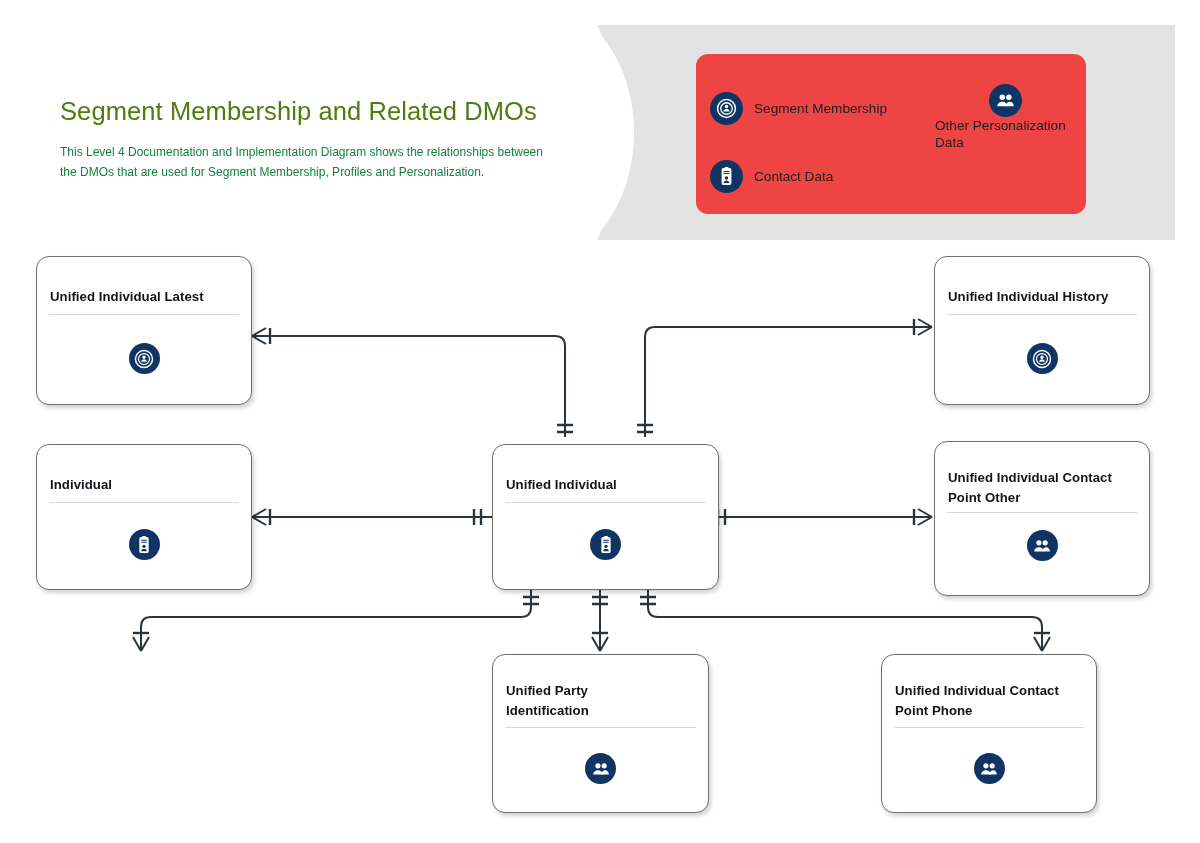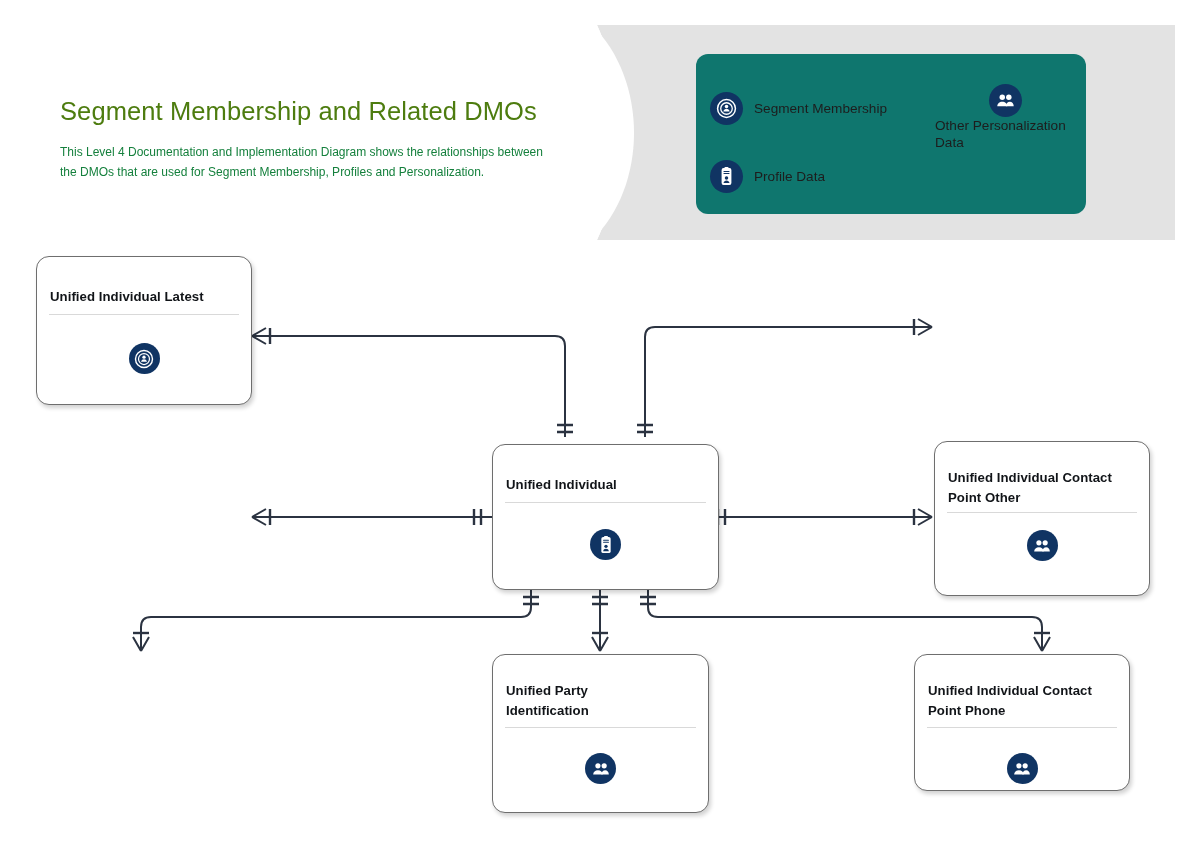--- a/index.html
+++ b/index.html
@@ -20,21 +20,21 @@
     color:#4d7c0f;line-height:1.25;
   }
   .header p{
     margin:14px 0 0 0;font-size:12px;line-height:1.68;font-weight:400;
     color:#15803d;max-width:500px;
   }
 
   
   .legend-card{
     position:absolute;left:696px;top:54px;width:390px;height:160px;
-    background:#0f766e;border-radius:12px;
+    background:#ef4444;border-radius:12px;
   }
   .legend-item{position:absolute;display:flex;align-items:center;}
   .legend-item .lbl{
     font-size:13.6px;line-height:1.27;color:#1d1d1d;
     font-family:"Liberation Sans", sans-serif;font-weight:400;
     margin-left:11px;max-width:180px;
   }
   #leg0{left:14px;top:38px;}
   #leg1{left:228px;top:30px;flex-direction:column;}
   #leg2{left:14px;top:106px;}
@@ -121,21 +121,21 @@
       <span class="disc lg">
         <svg width="21" height="21" viewBox="0 0 24 24">
           <rect x="6.4" y="2.4" width="11.2" height="19.2" rx="2.2" fill="#fff"></rect>
           <rect x="9.6" y="1.1" width="4.8" height="2.6" rx="1.1" fill="#fff"></rect>
           <rect x="8.5" y="5.6" width="7" height="1.25" rx="0.6" fill="#103463"></rect>
           <rect x="8.5" y="8.0" width="7" height="1.25" rx="0.6" fill="#103463"></rect>
           <circle cx="12" cy="13.6" r="2.0" fill="#103463"></circle>
           <path d="M8.6 19.4c.3-1.9 1.7-2.9 3.4-2.9s3.1 1 3.4 2.9z" fill="#103463"></path>
         </svg>
       </span>
-      <span class="lbl">Profile Data</span>
+      <span class="lbl">Contact Data</span>
     </div>
   </div>
 
   <svg class="wires" viewBox="0 0 1200 843" xmlns="http://www.w3.org/2000/svg" fill="none" stroke="#2b3341" stroke-width="2" stroke-linecap="butt">
 
     <path d="M 252 336 L 555 336 Q 565 336 565 346 L 565 437"></path>
 
     <path d="M 252 336 L 266 328 M 252 336 L 266 344 M 252 336 L 268 336" stroke-width="2"></path>
     <path d="M 270 328 L 270 344" stroke-width="2.4"></path>
 
@@ -180,39 +180,69 @@
         <svg width="20" height="20" viewBox="0 0 24 24">
           <circle cx="12" cy="12" r="10.2" fill="none" stroke="#fff" stroke-width="1.7"></circle>
           <circle cx="12" cy="12" r="6.6" fill="none" stroke="#fff" stroke-width="1.5"></circle>
           <circle cx="12" cy="9.8" r="2.0" fill="#fff"></circle>
           <path d="M8.4 15.4c.5-2 2-3 3.6-3s3.1 1 3.6 3z" fill="#fff"></path>
         </svg>
       </span>
     </div>
   </div>
 
-
-
-  <div class="entity" style="left:492px;top:444px;width:227px;height:146px;">
-    <div class="etitle">Unified Individual</div>
+  <div class="entity" style="left:934px;top:256px;width:216px;height:149px;">
+    <div class="etitle">Unified Individual History</div>
+    <div class="rule" style="top:57px;"></div>
+    <div class="eicon" style="top:86px;">
+      <span class="disc box">
+        <svg width="20" height="20" viewBox="0 0 24 24">
+          <circle cx="12" cy="12" r="10.2" fill="none" stroke="#fff" stroke-width="1.7"></circle>
+          <circle cx="12" cy="12" r="6.6" fill="none" stroke="#fff" stroke-width="1.5"></circle>
+          <circle cx="12" cy="9.8" r="2.0" fill="#fff"></circle>
+          <path d="M8.4 15.4c.5-2 2-3 3.6-3s3.1 1 3.6 3z" fill="#fff"></path>
+        </svg>
+      </span>
+    </div>
+  </div>
+
+  <div class="entity" style="left:36px;top:444px;width:216px;height:146px;">
+    <div class="etitle">Individual</div>
     <div class="rule" style="top:57px;"></div>
     <div class="eicon" style="top:84px;">
       <span class="disc box">
         <svg width="20" height="20" viewBox="0 0 24 24">
           <rect x="6.4" y="2.4" width="11.2" height="19.2" rx="2.2" fill="#fff"></rect>
           <rect x="9.6" y="1.1" width="4.8" height="2.6" rx="1.1" fill="#fff"></rect>
           <rect x="8.5" y="5.6" width="7" height="1.25" rx="0.6" fill="#103463"></rect>
           <rect x="8.5" y="8.0" width="7" height="1.25" rx="0.6" fill="#103463"></rect>
           <circle cx="12" cy="13.6" r="2.0" fill="#103463"></circle>
           <path d="M8.6 19.4c.3-1.9 1.7-2.9 3.4-2.9s3.1 1 3.4 2.9z" fill="#103463"></path>
         </svg>
       </span>
     </div>
   </div>
 
+  <div class="entity" style="left:492px;top:444px;width:227px;height:146px;">
+    <div class="etitle">Unified Individual</div>
+    <div class="rule" style="top:57px;"></div>
+    <div class="eicon" style="top:84px;">
+      <span class="disc box">
+        <svg width="20" height="20" viewBox="0 0 24 24">
+          <rect x="6.4" y="2.4" width="11.2" height="19.2" rx="2.2" fill="#fff"></rect>
+          <rect x="9.6" y="1.1" width="4.8" height="2.6" rx="1.1" fill="#fff"></rect>
+          <rect x="8.5" y="5.6" width="7" height="1.25" rx="0.6" fill="#103463"></rect>
+          <rect x="8.5" y="8.0" width="7" height="1.25" rx="0.6" fill="#103463"></rect>
+          <circle cx="12" cy="13.6" r="2.0" fill="#103463"></circle>
+          <path d="M8.6 19.4c.3-1.9 1.7-2.9 3.4-2.9s3.1 1 3.4 2.9z" fill="#103463"></path>
+        </svg>
+      </span>
+    </div>
+  </div>
+
   <div class="entity two-line" style="left:934px;top:441px;width:216px;height:155px;">
     <div class="etitle">Unified Individual Contact Point Other</div>
     <div class="rule" style="top:70px;"></div>
     <div class="eicon" style="top:88px;">
       <span class="disc box">
         <svg width="20" height="20" viewBox="0 0 24 24">
           <circle cx="8.3" cy="8.2" r="3.1" fill="#fff"></circle>
           <circle cx="15.8" cy="8.2" r="3.1" fill="#fff"></circle>
           <path d="M2.6 18.6c0-3.1 2.5-5.2 5.7-5.2s5.7 2.1 5.7 5.2z" fill="#fff"></path>
           <path d="M12.4 18.6c0-3.1 2-5.2 4.6-5.2 2.5 0 4.4 2.1 4.4 5.2z" fill="#fff"></path>
@@ -230,21 +260,21 @@
         <svg width="20" height="20" viewBox="0 0 24 24">
           <circle cx="8.3" cy="8.2" r="3.1" fill="#fff"></circle>
           <circle cx="15.8" cy="8.2" r="3.1" fill="#fff"></circle>
           <path d="M2.6 18.6c0-3.1 2.5-5.2 5.7-5.2s5.7 2.1 5.7 5.2z" fill="#fff"></path>
           <path d="M12.4 18.6c0-3.1 2-5.2 4.6-5.2 2.5 0 4.4 2.1 4.4 5.2z" fill="#fff"></path>
         </svg>
       </span>
     </div>
   </div>
 
-  <div class="entity two-line" style="left:914px;top:654px;width:216px;height:137px;">
+  <div class="entity two-line" style="left:881px;top:654px;width:216px;height:159px;">
     <div class="etitle">Unified Individual Contact Point Phone</div>
     <div class="rule" style="top:72px;"></div>
     <div class="eicon" style="top:98px;">
       <span class="disc box">
         <svg width="20" height="20" viewBox="0 0 24 24">
           <circle cx="8.3" cy="8.2" r="3.1" fill="#fff"></circle>
           <circle cx="15.8" cy="8.2" r="3.1" fill="#fff"></circle>
           <path d="M2.6 18.6c0-3.1 2.5-5.2 5.7-5.2s5.7 2.1 5.7 5.2z" fill="#fff"></path>
           <path d="M12.4 18.6c0-3.1 2-5.2 4.6-5.2 2.5 0 4.4 2.1 4.4 5.2z" fill="#fff"></path>
         </svg>

